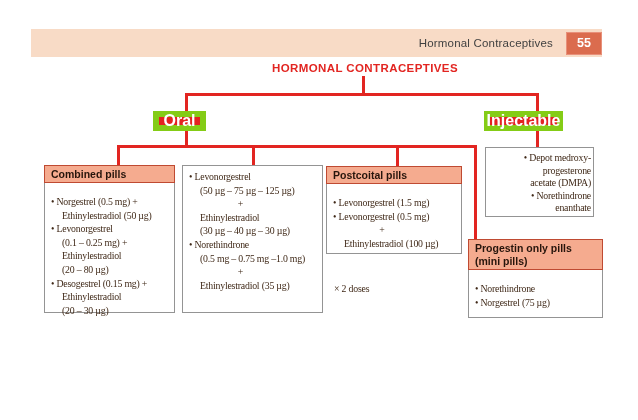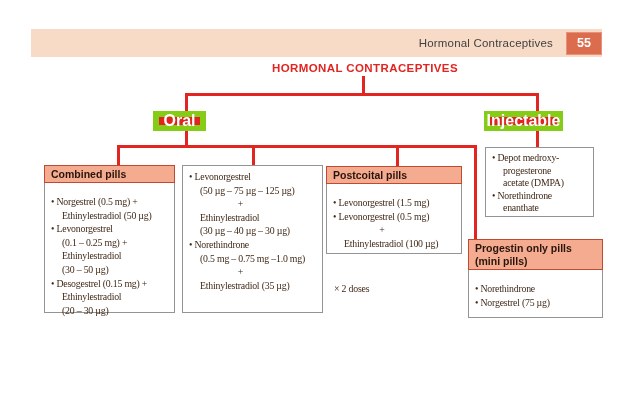--- a/index.html
+++ b/index.html
@@ -66,21 +66,21 @@
 
   
   .ln {
     font-family:"Liberation Serif", serif; font-size:9.8px; line-height:13.6px;
     color:#3f2817; letter-spacing:-0.2px; white-space:nowrap;
   }
   .ln.b { padding-left:2px; }
   .ln.i { padding-left:13px; }
   .ln.p { text-align:center; padding-right:26px; }
   .ln.x { padding-left:3px;margin-top:32px; }
-  .box-injectable-agents .ln { line-height:12.6px; }
+  .box-injectable-agents .ln { line-height:12.6px;text-align:right; }
 </style>
 </head>
 <body>
 
 <div class="topbar">
   <span class="topbar-title">Hormonal Contraceptives</span>
   <span class="page-badge">55</span>
 </div>
 
 <div class="chart-title">HORMONAL CONTRACEPTIVES</div>
@@ -101,21 +101,21 @@
 <div class="rednode node-injectable">Injectable</div>
 
 <div class="catbox box-combined">
   <div class="cathead">Combined pills</div>
   <div class="catbody">
       <div class="ln b">• Norgestrel (0.5 mg) +</div>
       <div class="ln i">Ethinylestradiol (50 µg)</div>
       <div class="ln b">• Levonorgestrel</div>
       <div class="ln i">(0.1 – 0.25 mg) +</div>
       <div class="ln i">Ethinylestradiol</div>
-      <div class="ln i">(30 – 50 µg)</div>
+      <div class="ln i">(20 – 80 µg)</div>
       <div class="ln b">• Desogestrel (0.15 mg) +</div>
       <div class="ln i">Ethinylestradiol</div>
       <div class="ln i">(20 – 30 µg)</div>
     </div>
 </div>
 
 <div class="catbox box-phased">
   <div class="catbody">
       <div class="ln b">• Levonorgestrel</div>
       <div class="ln i">(50 µg – 75 µg – 125 µg)</div>

